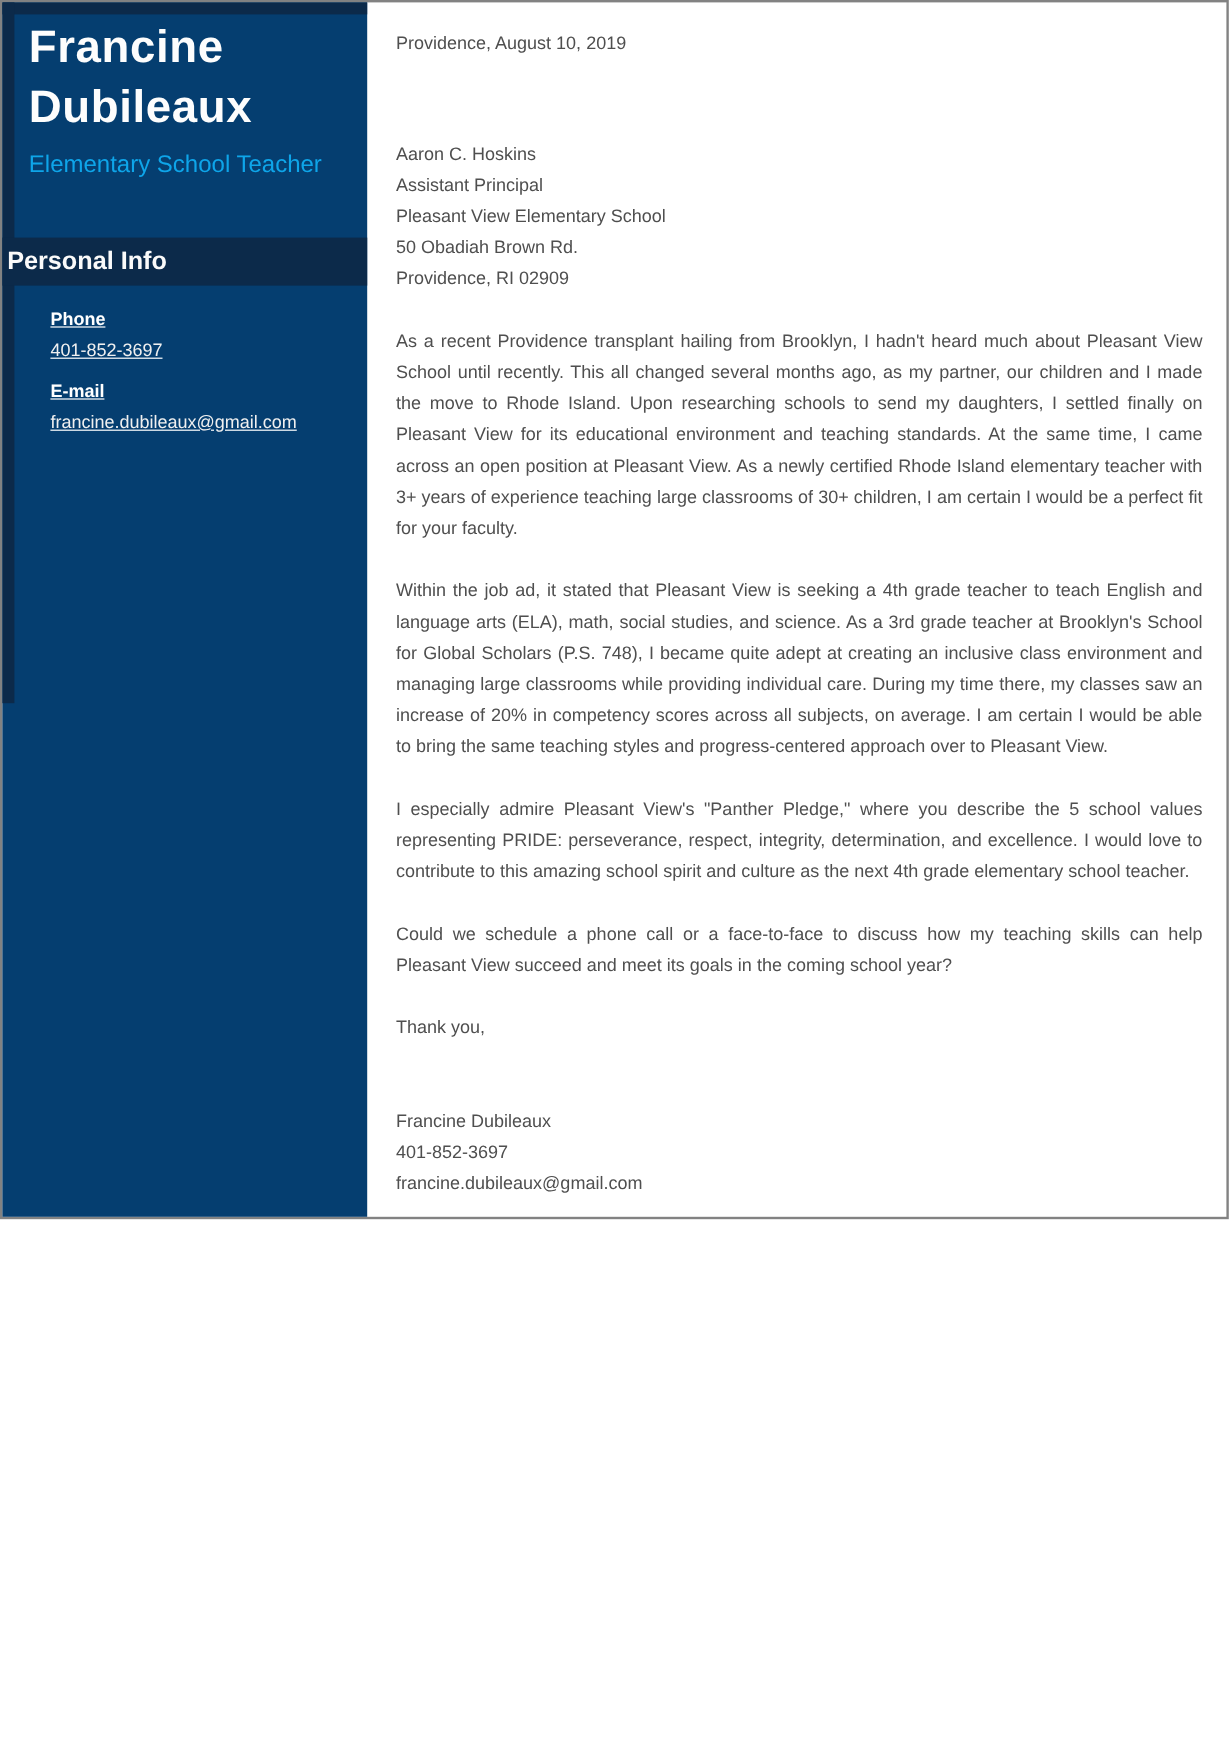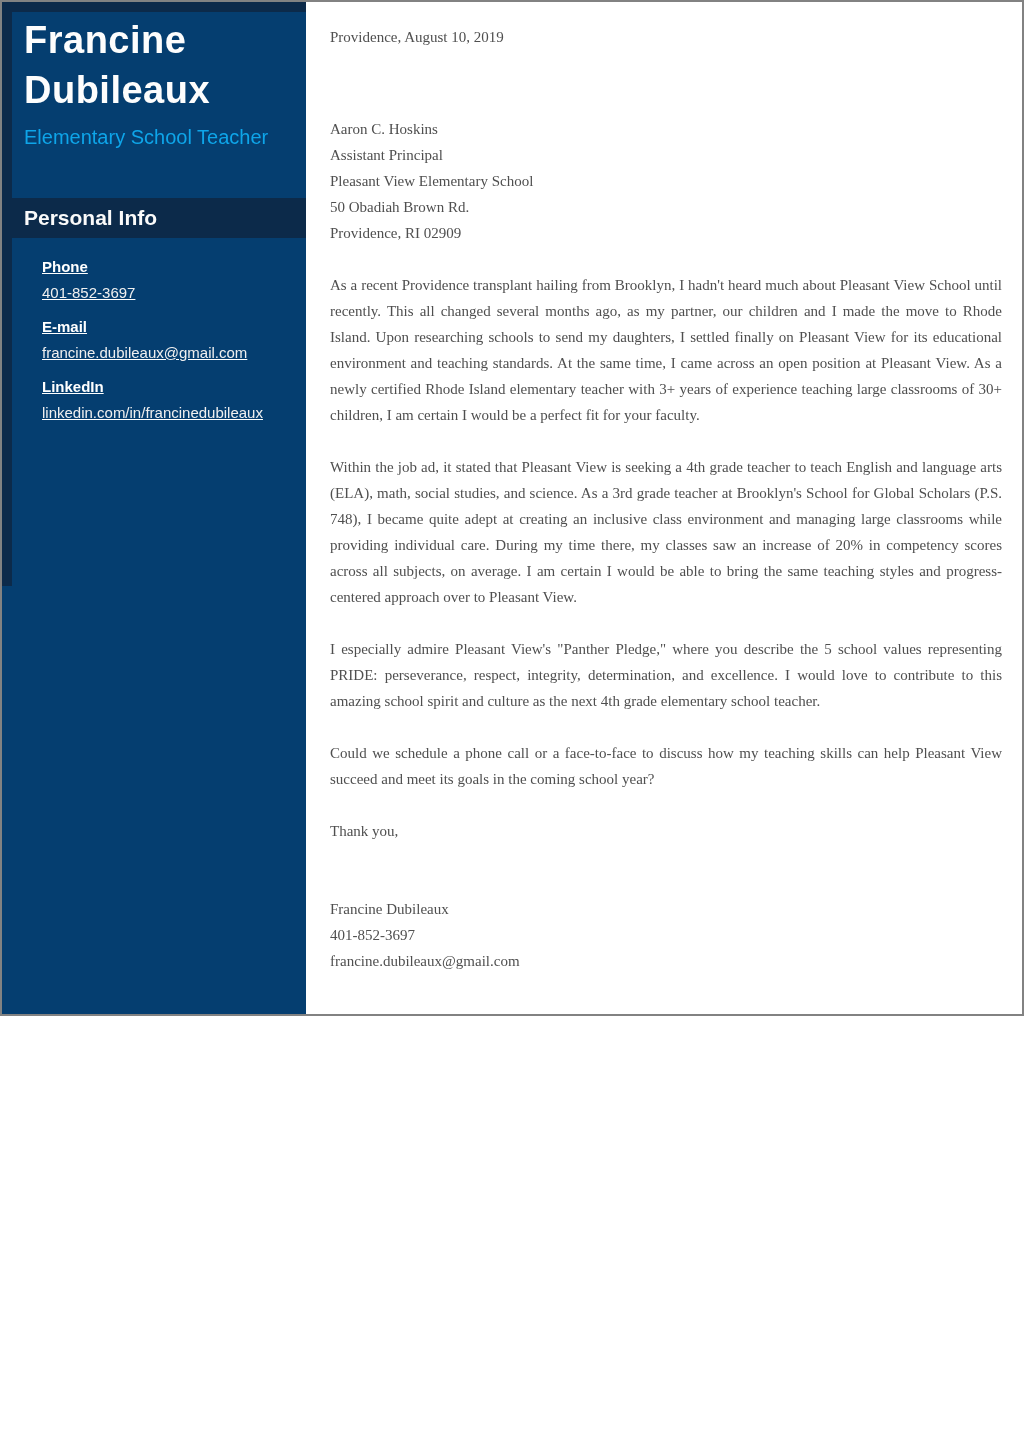--- a/index.html
+++ b/index.html
@@ -52,21 +52,21 @@
     font-size: 20px;
     line-height: 26px;
     color: #0ea5e9;
   }
   .section-band {
     position: absolute;
     top: 196px; left: 0;
     width: 100%; height: 40px;
     background: #0c2a4a;
     line-height: 40px;
-    padding-left: 22px;
+    padding-left: 4px;
     font-size: 21px;
     font-weight: bold;
     color: #fafafa;
   }
   .contacts {
     position: absolute;
     top: 236px; left: 0;
     width: 100%;
     padding: 16px 16px 0 40px;
     text-decoration: underline;
@@ -83,21 +83,20 @@
     line-height: 26px;
     color: #f0f0f0;
   }
   
   .letter {
     flex: 1 1 auto;
     padding: 22px 20px 0 24px;
     color: #4f4f4f;
     font-size: 15px;
     line-height: 26px;
-    font-family: Liberation Serif, serif;
   }
   .date-line { line-height: 26px; }
   .recipient-block { margin-top: 66px; }
   .recipient-line { line-height: 26px; }
   .salutation { margin-top: 66px; }
   .paragraph {
     margin-top: 26px;
     text-align: justify;
   }
   .closing { margin-top: 26px; }
@@ -126,24 +125,20 @@
 
     <div class="contacts">
       <div class="contact-group">
         <div class="contact-label">Phone</div>
         <div class="contact-value">401-852-3697</div>
       </div>
       <div class="contact-group">
         <div class="contact-label">E-mail</div>
         <div class="contact-value">francine.dubileaux@gmail.com</div>
       </div>
-      <div class="contact-group">
-        <div class="contact-label">LinkedIn</div>
-        <div class="contact-value">linkedin.com/in/francinedubileaux</div>
-      </div>
     </div>
   </aside>
 
   <main class="letter">
     <div class="date-line">Providence, August 10, 2019</div>
 
     <div class="recipient-block">
       <div class="recipient-line">Aaron C. Hoskins</div>
       <div class="recipient-line">Assistant Principal</div>
       <div class="recipient-line">Pleasant View Elementary School</div>

